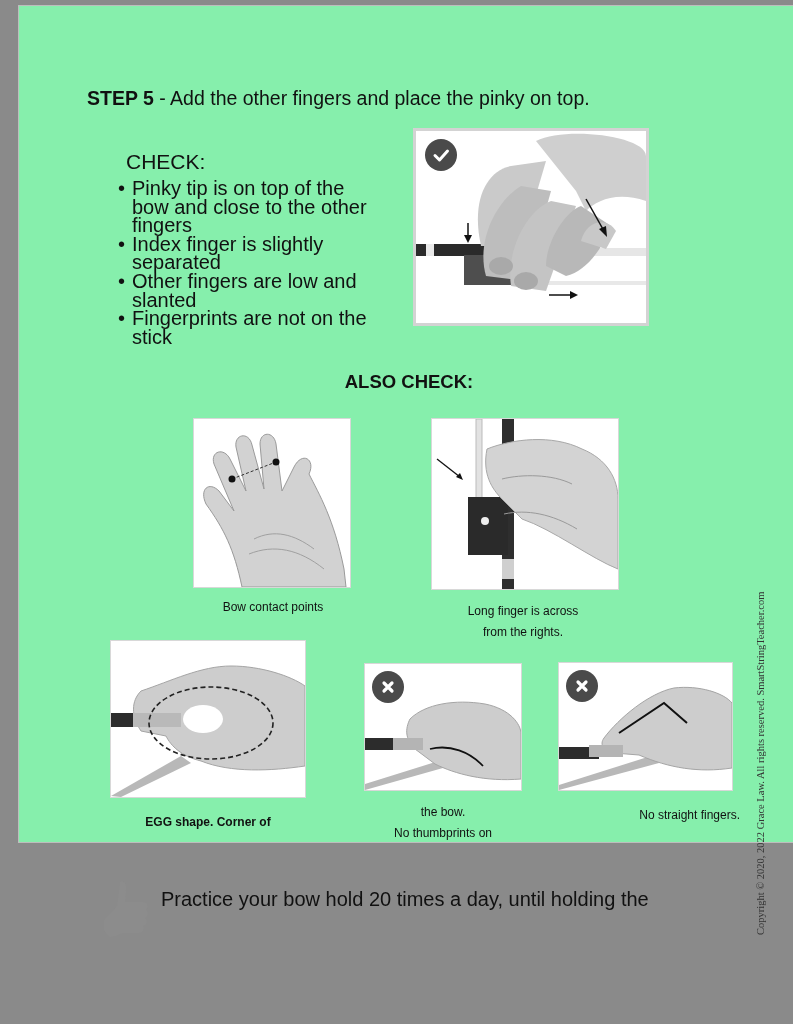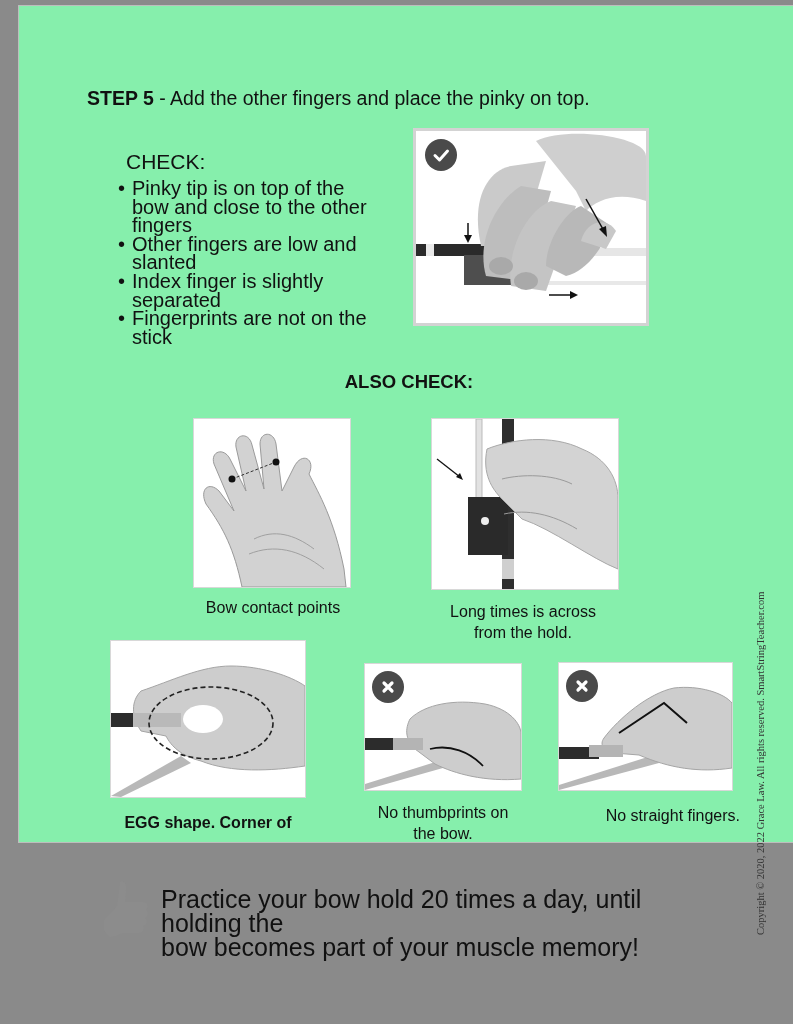--- a/index.html
+++ b/index.html
@@ -9,39 +9,39 @@
   .step-title { left:69px; top:82px; font-size:19.5px; white-space:nowrap; }
   .step-title b { font-weight:bold; }
   .check-h { left:92px; top:145px; font-size:21px;margin-left:16px; }
   .check-list { left:100px; top:174px; margin:0; padding:0; list-style:none; font-size:20px; line-height:18.6px; }
   .check-list li { position:relative; padding-left:14px; width:240px; }
   .check-list li::before { content:"•"; position:absolute; left:0; top:0; }
   .photo { background:#fff; border:1px solid #d8d8d8; overflow:hidden; }
   .photo.main { border:3px solid #d3d3d3; }
   .badge { position:absolute; width:32px; height:32px; border-radius:50%; background:#4a4a4a; display:flex; align-items:center; justify-content:center; }
   .also { left:0; width:782px; top:366px; text-align:center; font-size:18.5px; font-weight:bold; }
-  .caption { text-align:center; font-size:16px; line-height:21px; }
-  .tip { left:143px; top:882px; font-size:25px; line-height:24px; width:520px; }
+  .caption { text-align:center; font-size:12px; line-height:21px; }
+  .tip { left:143px; top:882px; font-size:20px; line-height:24px; width:520px; }
   .copyright { left:737px; top:930px; transform-origin:0 0; transform:rotate(-90deg); font-family:"Liberation Serif", serif; font-size:10.5px; color:#333; white-space:nowrap; }
   svg { display:block; }
 </style>
 </head>
 <body>
 
 <div class="page">
 
   <div class="abs step-title">
     <b>STEP 5</b><span> - </span><span>Add the other fingers and place the pinky on top.</span>
   </div>
 
   <div class="abs check-h">CHECK:</div>
   <ul class="abs check-list">
     <li>Pinky tip is on top of the bow and close to the other fingers</li>
+    <li>Index finger is slightly separated</li>
     <li>Other fingers are low and slanted</li>
-    <li>Index finger is slightly separated</li>
     <li>Fingerprints are not on the stick</li>
   </ul>
 
   <div class="abs photo main" style="left:395px; top:123px; width:230px; height:192px;">
     <svg width="230" height="192" viewBox="0 0 230 192">
 
       <path d="M120 10 C150 -5 230 5 230 25 L230 70 C200 60 180 70 170 80 L160 60 Z" fill="#cfcfcf"></path>
 
       <rect x="0" y="117" width="230" height="8" fill="#e6e6e6"></rect>
       <rect x="0" y="113" width="115" height="12" fill="#2a2a2a"></rect>
@@ -95,22 +95,22 @@
       <circle cx="53" cy="102" r="4" fill="#eee"></circle>
       <rect x="70" y="140" width="12" height="20" fill="#cfcfcf"></rect>
       <path d="M55 30 C80 20 120 15 150 30 C175 40 186 60 186 80 L186 150 C160 140 120 110 90 100 L70 80 C60 70 50 55 55 30 Z" fill="#d3d3d3" stroke="#a8a8a8"></path>
       <path d="M70 60 C90 55 120 55 140 65" stroke="#9a9a9a" fill="none"></path>
       <path d="M72 95 C95 90 120 95 145 110" stroke="#9a9a9a" fill="none"></path>
       <line x1="5" y1="40" x2="28" y2="58" stroke="#111" stroke-width="1.3"></line>
       <path d="M24 58 L31 61 L28 54 Z" fill="#111"></path>
     </svg>
   </div>
   <div class="abs caption" style="left:405px; top:596px; width:200px;">
-    <div>Long times is across</div>
-    <div>from the hold.</div>
+    <div>Long finger is across</div>
+    <div>from the rights.</div>
   </div>
 
   <div class="abs photo" style="left:92px; top:635px; width:194px; height:156px;">
     <svg width="194" height="156" viewBox="0 0 194 156">
       <path d="M0 155 L70 115 L80 122 L10 156 Z" fill="#b8b8b8"></path>
       <path d="M30 50 C60 40 90 25 120 25 C150 25 180 35 194 45 L194 125 C160 130 120 132 90 120 C70 115 60 105 55 95 L30 90 C20 75 20 60 30 50 Z" fill="#cdcdcd" stroke="#a5a5a5"></path>
       <ellipse cx="92" cy="78" rx="20" ry="14" fill="#fff"></ellipse>
       <rect x="0" y="72" width="60" height="14" fill="#2c2c2c"></rect>
       <rect x="22" y="72" width="48" height="14" fill="#b9b9b9"></rect>
       <ellipse cx="100" cy="82" rx="62" ry="36" fill="none" stroke="#222" stroke-width="1.6" stroke-dasharray="5,3"></ellipse>
@@ -128,22 +128,22 @@
       <rect x="28" y="74" width="30" height="12" fill="#b4b4b4"></rect>
       <path d="M65 85 C85 80 105 88 118 102" stroke="#111" stroke-width="1.8" fill="none"></path>
     </svg>
     <div class="badge" style="left:7px; top:7px;">
       <svg width="14" height="14" viewBox="0 0 14 14">
         <path d="M3 3 L11 11 M11 3 L3 11" stroke="#fff" stroke-width="3.2" stroke-linecap="round"></path>
       </svg>
     </div>
   </div>
   <div class="abs caption" style="left:330px; top:797px; width:190px;">
+    <div>the bow.</div>
     <div>No thumbprints on</div>
-    <div>the bow.</div>
   </div>
 
   <div class="abs photo" style="left:540px; top:657px; width:173px; height:127px;">
     <svg width="173" height="127" viewBox="0 0 173 127">
       <path d="M0 122 L95 92 L100 100 L0 127 Z" fill="#b8b8b8"></path>
       <path d="M45 75 C60 55 90 30 115 25 C140 22 165 30 173 40 L173 105 C140 110 110 105 80 92 L55 90 C45 88 40 82 45 75 Z" fill="#cdcdcd" stroke="#a5a5a5"></path>
       <rect x="0" y="84" width="40" height="12" fill="#2c2c2c"></rect>
       <rect x="30" y="82" width="34" height="12" fill="#b4b4b4"></rect>
       <path d="M60 70 L105 40 L128 60" stroke="#111" stroke-width="2" fill="none"></path>
     </svg>
@@ -155,18 +155,17 @@
   </div>
   <div class="abs caption" style="left:532px; top:800px; width:190px;text-align:right;">No straight fingers.</div>
 
   <div class="abs" style="left:85px; top:875px; width:46px; height:58px;">
     <svg width="46" height="58" viewBox="0 0 46 58">
       <path d="M17 2 C20 0 24 3 23 10 L22 22 L40 22 C45 22 46 27 43 30 C46 32 45 37 42 38 C45 40 44 45 40 46 C42 49 40 53 36 53 L20 53 C16 55 10 57 6 57 L1 50 L1 40 C5 35 10 32 14 26 Z" fill="#8c8c8c"></path>
     </svg>
   </div>
   <div class="abs tip">
     <div>Practice your bow hold 20 times a day, until holding the</div>
-    <div>bow becomes part of your muscle memory!</div>
   </div>
 
   <div class="abs copyright">Copyright © 2020, 2022  Grace Law. All rights reserved. SmartStringTeacher.com</div>
 
 </div>
 
 </body></html>

